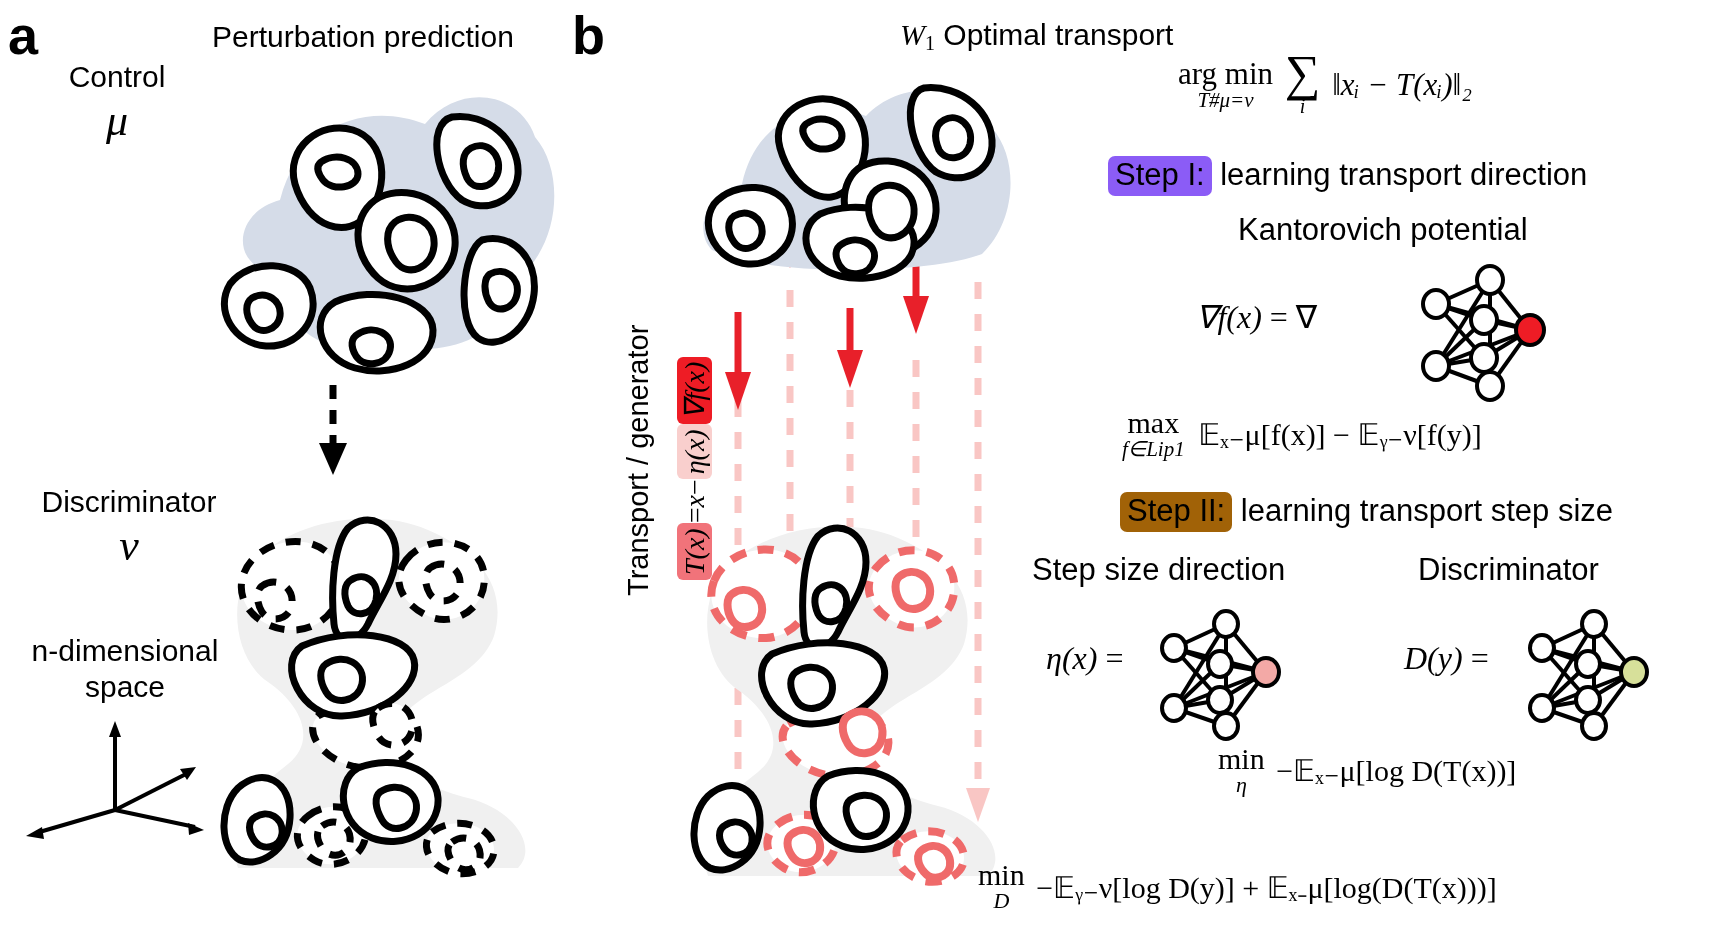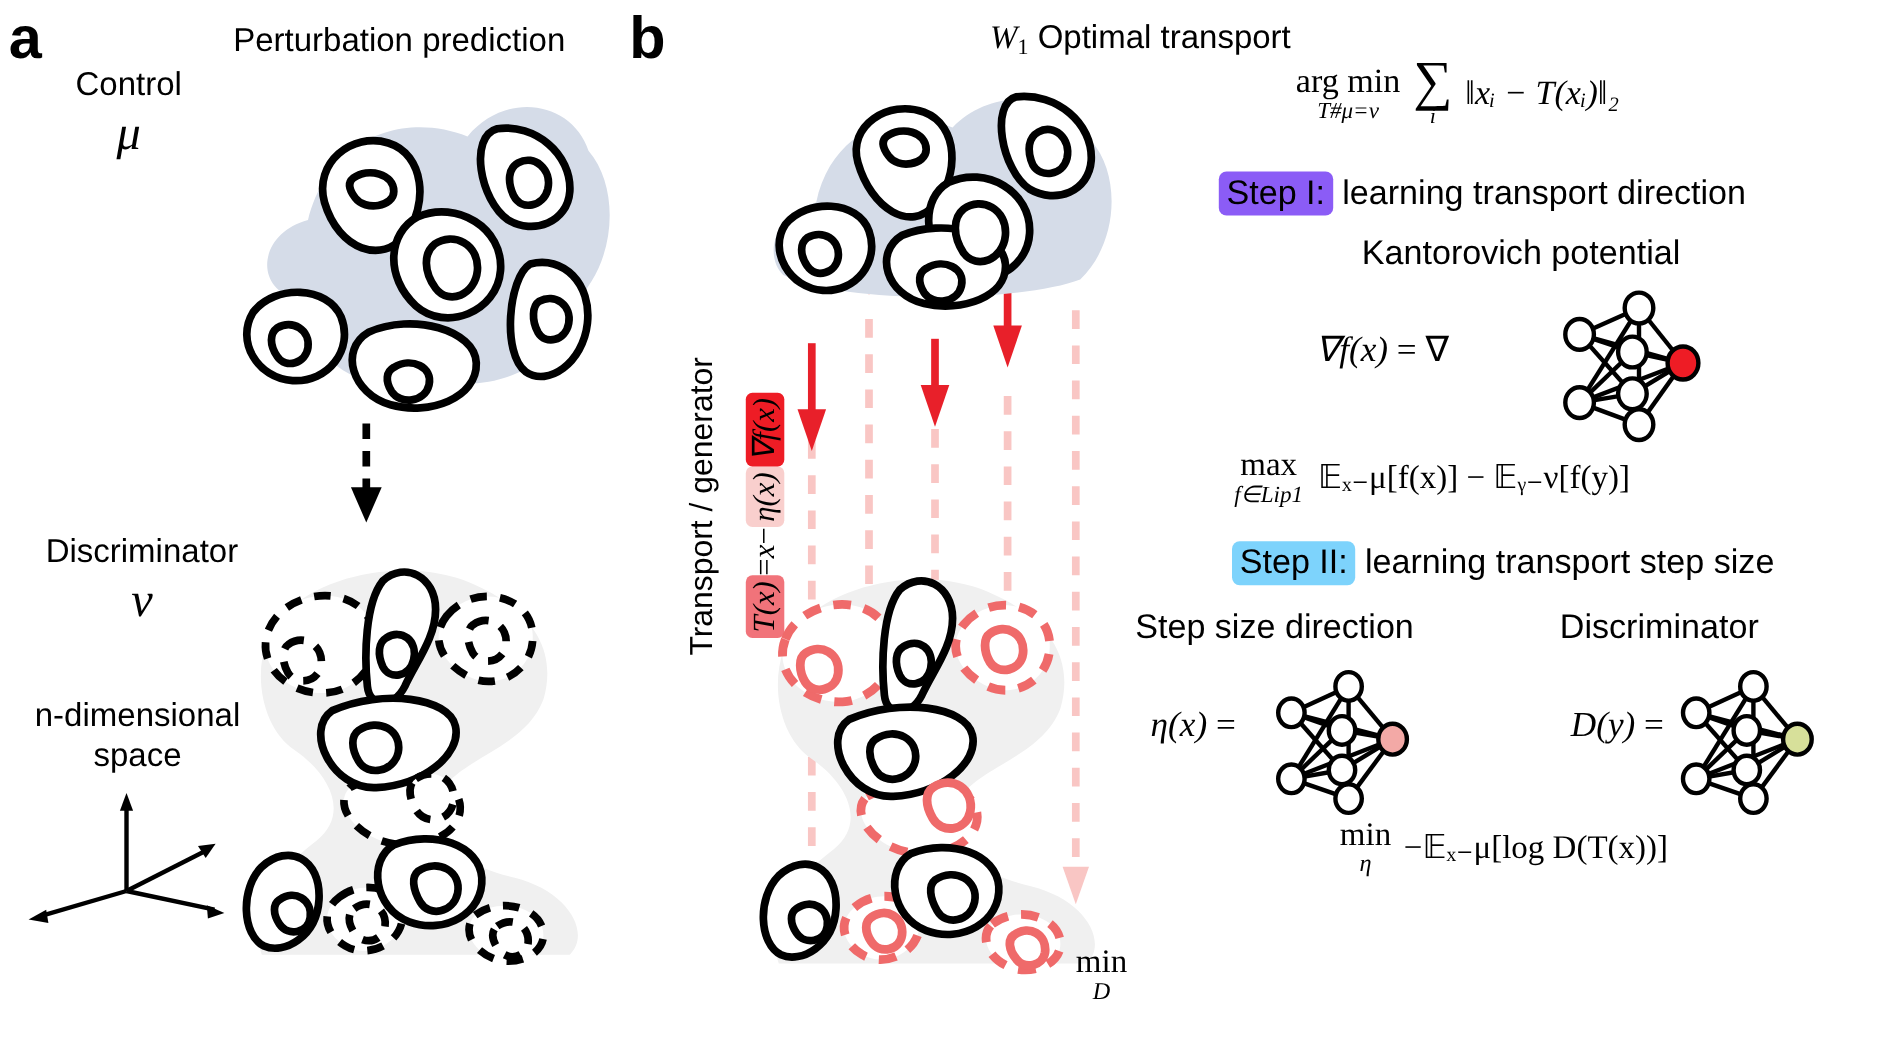--- a/index.html
+++ b/index.html
@@ -278,21 +278,21 @@
   <div class="eq" style="left:1122px;top:406px;font-size:30px;">
     <span style="display:inline-block;text-align:center;vertical-align:middle;">
       <span class="op" style="display:block;">max</span>
       <span class="math" style="display:block;font-size:21px;margin-top:-3px;">f∈Lip1</span>
     </span>
     <span class="mathu" style="vertical-align:middle;margin-left:6px;">𝔼ₓ₋μ[f(x)] − 𝔼ᵧ₋ν[f(y)]</span>
   </div>
 
   <div class="eq" style="left:1120px;top:492px;font-size:31px;
               font-family:'Liberation Sans',sans-serif;">
-    <span class="steptag" style="background:#7dd3fc;">Step II:</span>
+    <span class="steptag" style="background:#a16207;">Step II:</span>
     <span>learning transport step size</span>
   </div>
 
   <div class="eq" style="left:1032px;top:552px;font-size:31px;
               font-family:'Liberation Sans',sans-serif;">Step size direction</div>
   <div class="eq" style="left:1418px;top:552px;font-size:31px;
               font-family:'Liberation Sans',sans-serif;">Discriminator</div>
 
   <div class="eq" style="left:1046px;top:640px;font-size:32px;">
     <span class="math">η(x)</span>
@@ -320,21 +320,21 @@
       <ellipse cx="26" cy="40" rx="12" ry="13"></ellipse>
       <ellipse cx="26" cy="100" rx="12" ry="13"></ellipse>
       <ellipse cx="78" cy="16" rx="12" ry="13"></ellipse>
       <ellipse cx="72" cy="56" rx="12" ry="13"></ellipse>
       <ellipse cx="72" cy="92" rx="12" ry="13"></ellipse>
       <ellipse cx="78" cy="118" rx="12" ry="13"></ellipse>
     </g>
     <ellipse cx="118" cy="64" rx="13" ry="14" fill="#f3a9a6" stroke="#000" stroke-width="4"></ellipse>
   </svg>
 
-  <div class="eq" style="left:1404px;top:640px;font-size:32px;margin-left:24px;">
+  <div class="eq" style="left:1404px;top:640px;font-size:32px;">
     <span class="math">D(y)</span>
     <span class="op">=</span>
   </div>
 
   <svg style="position:absolute;left:1516px;top:608px;" width="145" height="125">
     <g stroke="#000" stroke-width="4" fill="none">
       <line x1="26" y1="40" x2="78" y2="16"></line>
         <line x1="26" y1="40" x2="72" y2="56"></line>
       <line x1="26" y1="40" x2="72" y2="92"></line>
         <line x1="26" y1="40" x2="118" y2="64"></line>
@@ -366,15 +366,16 @@
       <span class="math" style="display:block;font-size:22px;margin-top:-4px;">η</span>
     </span>
     <span class="mathu" style="vertical-align:middle;margin-left:4px;">−𝔼ₓ₋μ[log D(T(x))]</span>
   </div>
 
   <div class="eq" style="left:978px;top:858px;font-size:30px;">
     <span style="display:inline-block;text-align:center;vertical-align:middle;">
       <span class="op" style="display:block;">min</span>
       <span class="math" style="display:block;font-size:22px;margin-top:-4px;">D</span>
     </span>
+    <span class="mathu" style="vertical-align:middle;margin-left:4px;">−𝔼ᵧ₋ν[log D(y)] + 𝔼ₓ₋μ[log(D(T(x)))]</span>
   </div>
 
 </div>
 
 </body></html>

